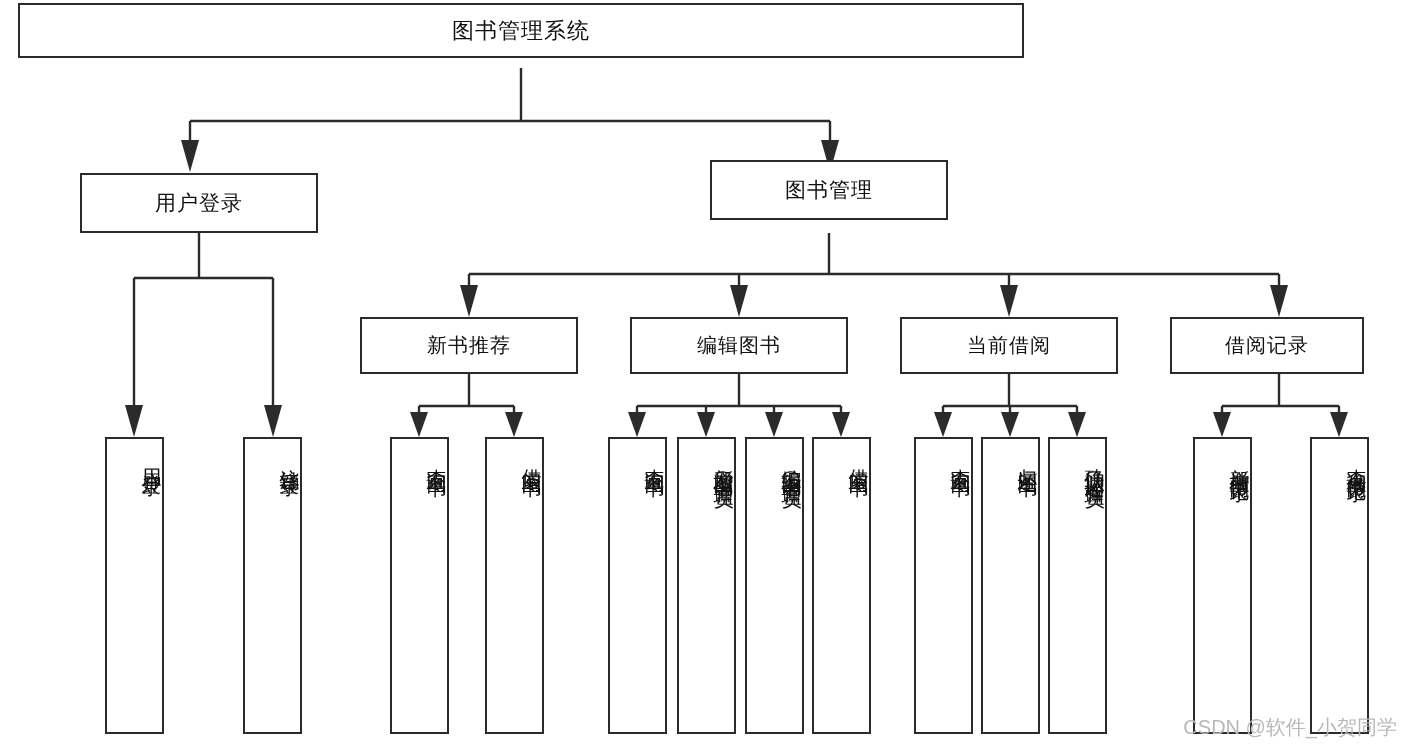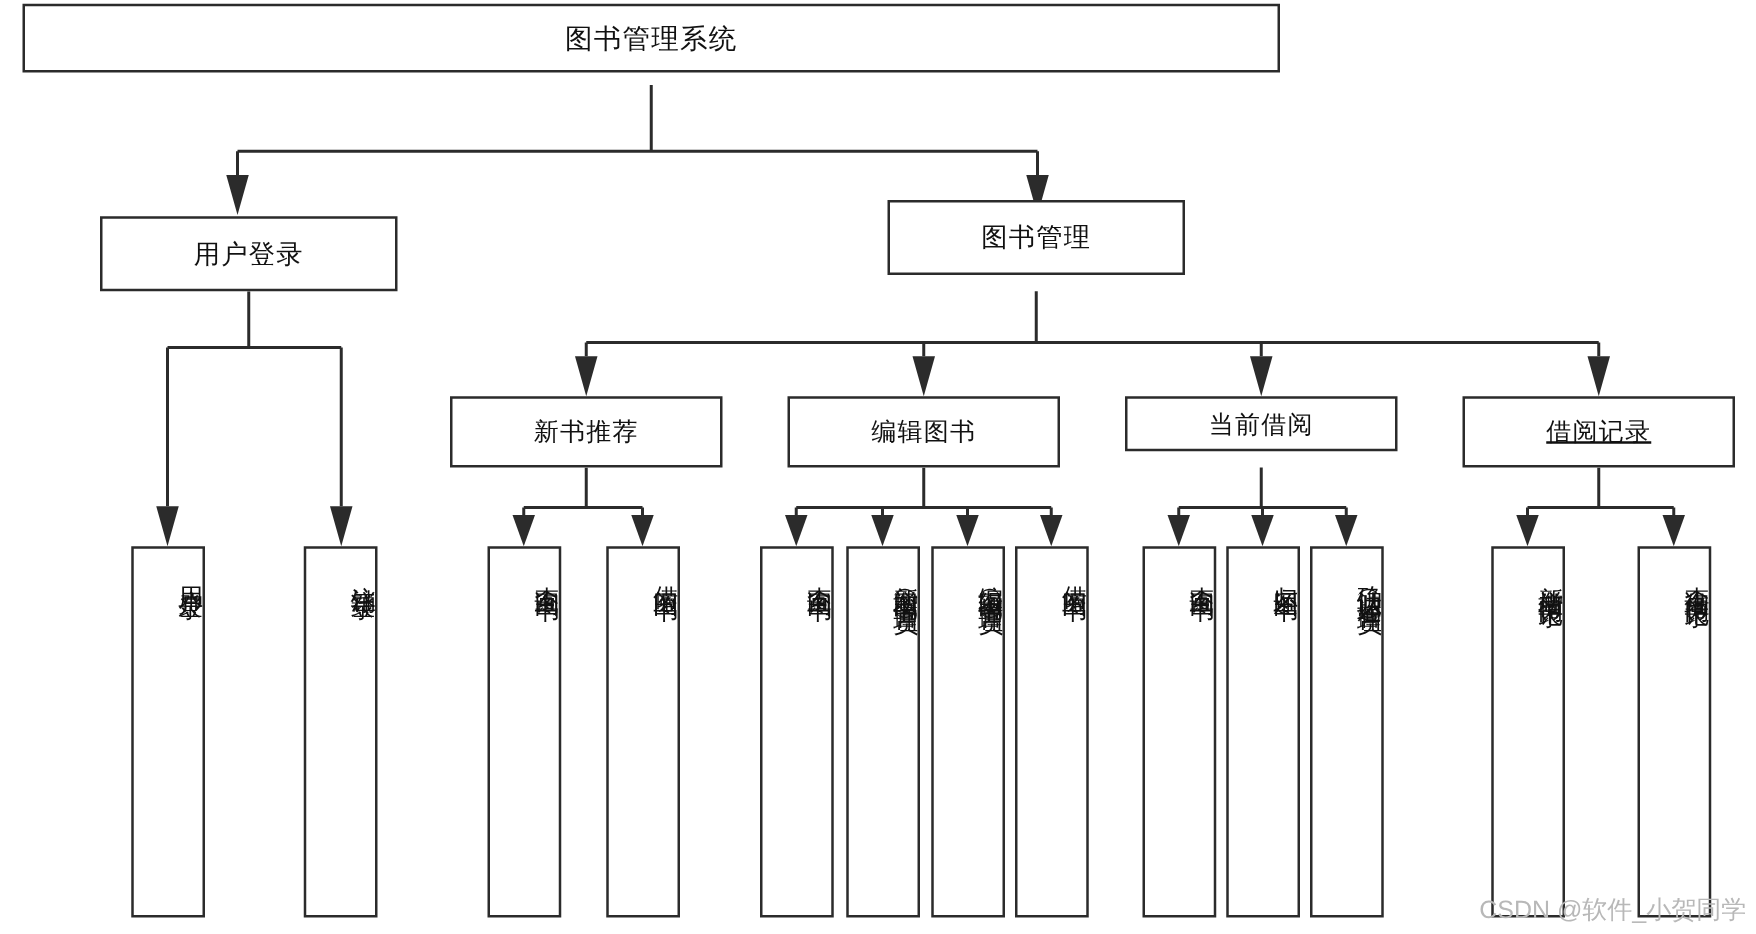--- a/index.html
+++ b/index.html
@@ -182,25 +182,25 @@
   </div>
 
   <div class="node l3" style="left:360px; top:317px; width:218px; height:57px;justify-content:center;">
     <span>新书推荐</span>
   </div>
 
   <div class="node l3" style="left:630px; top:317px; width:218px; height:57px;">
     <span>编辑图书</span>
   </div>
 
-  <div class="node l3" style="left:900px; top:317px; width:218px; height:44px;">
+  <div class="node l3" style="left:900px; top:317px; width:218px; height:57px;">
     <span>当前借阅</span>
   </div>
 
-  <div class="node l3" style="left:1170px; top:317px; width:218px; height:57px;text-decoration:underline;">
+  <div class="node l3" style="left:1170px; top:317px; width:194px; height:57px;">
     <span>借阅记录</span>
   </div>
 
   <div class="node leaf" style="left:105px; top:437px; width:59px; height:297px;">
     <span class="vtext">用户登录</span>
   </div>
   <div class="node leaf" style="left:243px; top:437px; width:59px; height:297px;">
     <span class="vtext">注销登录</span>
   </div>
 

